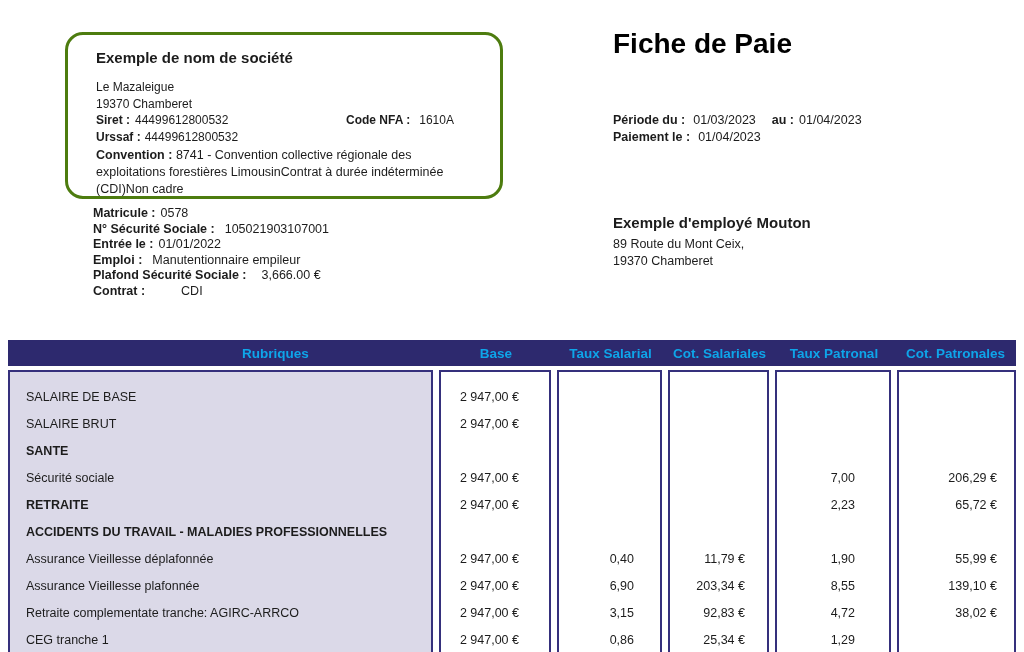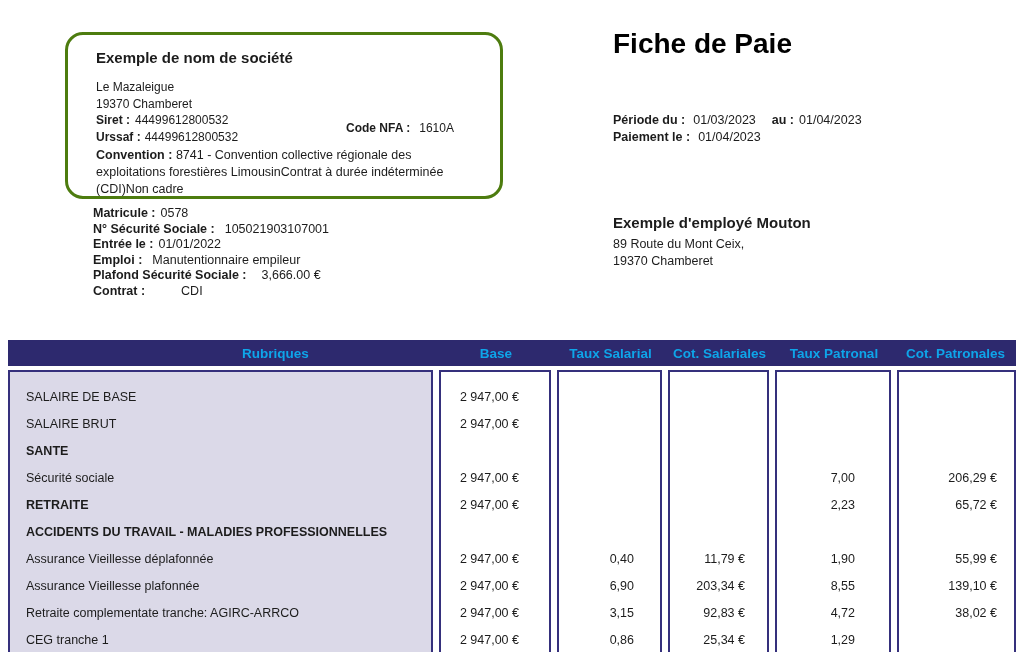--- a/index.html
+++ b/index.html
@@ -9,21 +9,21 @@
   }
   
   .company-box{
     position:absolute;left:65px;top:32px;width:438px;height:167px;box-sizing:border-box;
     border:3px solid #4d7c0f;border-radius:18px;padding:14px 26px 10px 28px;
   }
   .company-name{font-size:15px;font-weight:bold;margin-bottom:13px;}
   .cline{font-size:12px;line-height:16.5px;}
   .lb{font-weight:bold;}
   .siret-line{position:relative;}
-  .code-nfa{position:absolute;left:250px;top:8px;}
+  .code-nfa{position:absolute;left:250px;top:0;}
   .code-nfa .val{margin-left:9px;}
   .conv{font-size:12.5px;line-height:17px;width:388px;margin-top:2px;}
   
   .doc-title{position:absolute;left:613px;top:28px;font-size:28px;font-weight:bold;color:#000;}
   .period{position:absolute;left:613px;top:112px;font-size:12.5px;line-height:17px;}
   .period .val{margin-left:8px;}
   .period .au{margin-left:16px;font-weight:bold;}
   .period .val2{margin-left:5px;}
   
   .details{position:absolute;left:93px;top:206px;font-size:12.5px;line-height:15.6px;}

